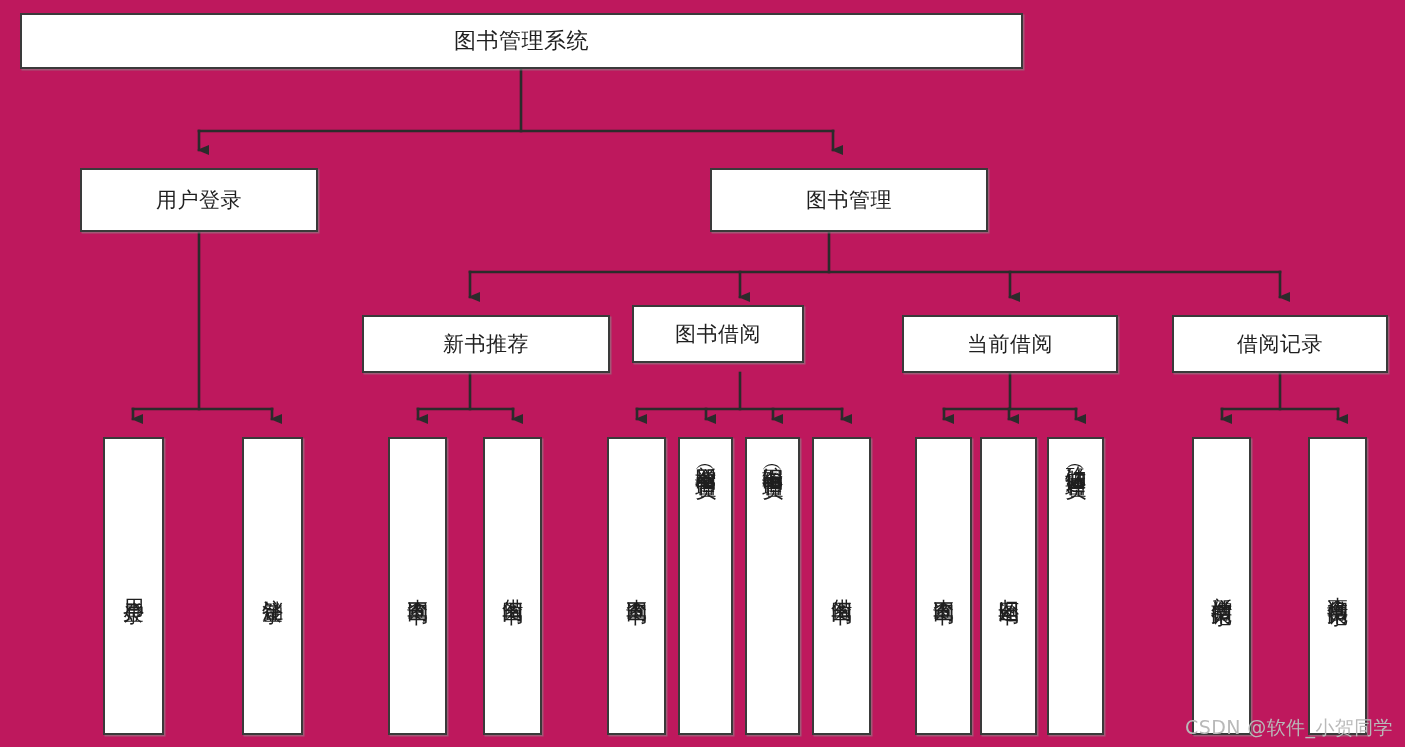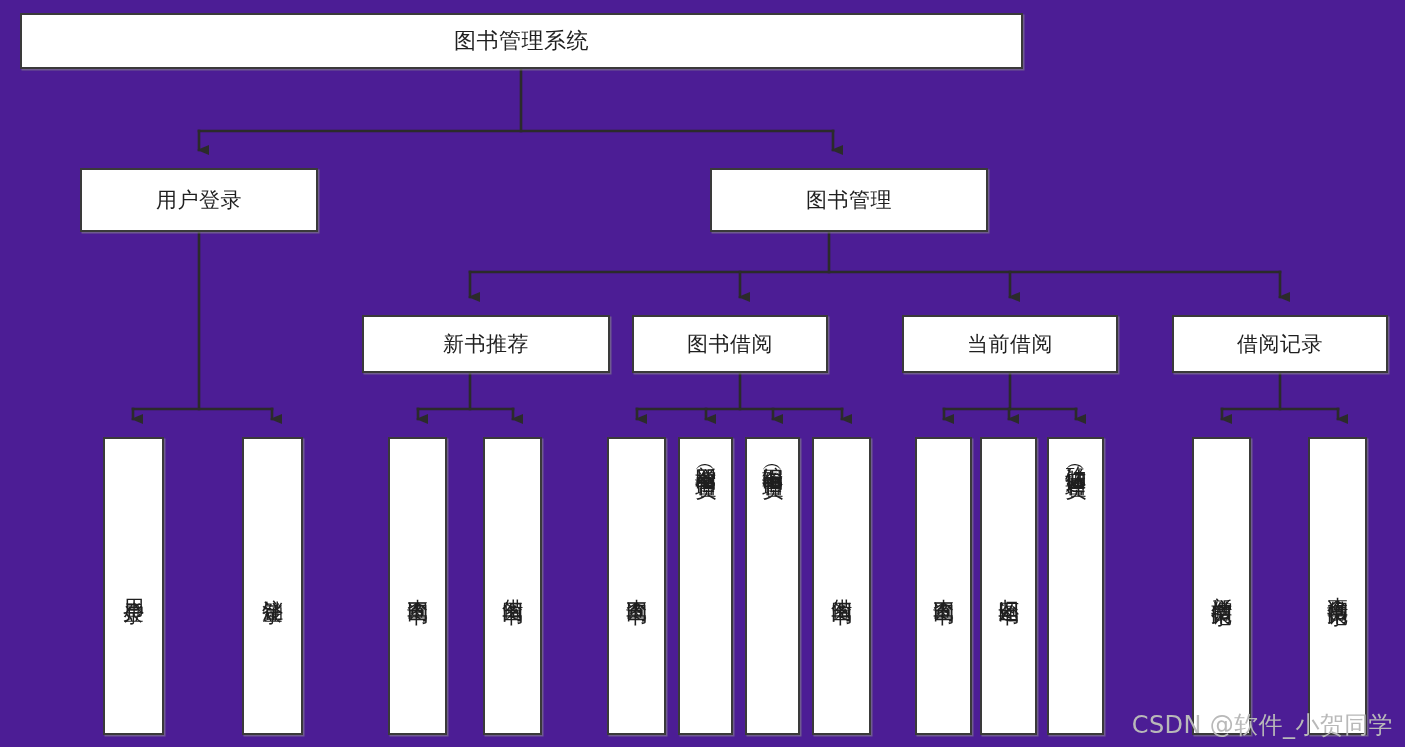--- a/index.html
+++ b/index.html
@@ -1,20 +1,20 @@
 <!DOCTYPE html>
 <html><head>
 <meta charset="utf-8">
 <style>
   html,body{margin:0;padding:0;background:#ffffff;}
   body{
     font-family:"DejaVu Sans","Liberation Sans",sans-serif;
     width:1405px;height:747px;overflow:hidden;
   }
-  #diagram-root{position:relative;width:1405px;height:747px;background:#4c1d95;}
+  #diagram-root{position:relative;width:1405px;height:747px;background:#be185d;}
   svg#edges{position:absolute;left:0;top:0;width:1405px;height:747px;}
 
   .node{
     position:absolute;
     box-sizing:border-box;
     background:#ffffff;
     border:2.5px solid #3a3a3a;
     display:flex;
     align-items:center;
     justify-content:center;
@@ -39,21 +39,21 @@
     line-height:1.06;
     letter-spacing:2px;
     white-space:nowrap;
   }
   .node.v.mid{align-items:center;padding-top:0;}
 
   #watermark{
     position:absolute;
     right:12px;
     bottom:6px;
-    font-size:24px;
+    font-size:19px;
     color:#b9b9b9;
     letter-spacing:.4px;
     white-space:nowrap;
     user-select:none;
   }
 </style>
 </head>
 <body>
 
 <div id="diagram-root">
@@ -115,21 +115,21 @@
   <div class="node h" style="left: 80px; top: 168px; width: 238px; height: 64px;">
     <span class="label">用户登录</span>
   </div>
   <div class="node h" style="left: 710px; top: 168px; width: 278px; height: 64px;">
     <span class="label">图书管理</span>
   </div>
 
   <div class="node h" style="left: 362px; top: 315px; width: 248px; height: 58px;">
     <span class="label">新书推荐</span>
   </div>
-  <div class="node h" style="left: 632px; top: 315px; width: 196px; height: 58px;">
+  <div class="node h" style="left: 632px; top: 305px; width: 172px; height: 58px;">
     <span class="label">图书借阅</span>
   </div>
   <div class="node h" style="left: 1172px; top: 315px; width: 216px; height: 58px;">
     <span class="label">借阅记录</span>
   </div>
   <div class="node h" style="left: 902px; top: 315px; width: 216px; height: 58px;">
     <span class="label">当前借阅</span>
   </div>
 
   <div class="node v mid" style="left: 103px; top: 437px; width: 61px; height: 298px;">

